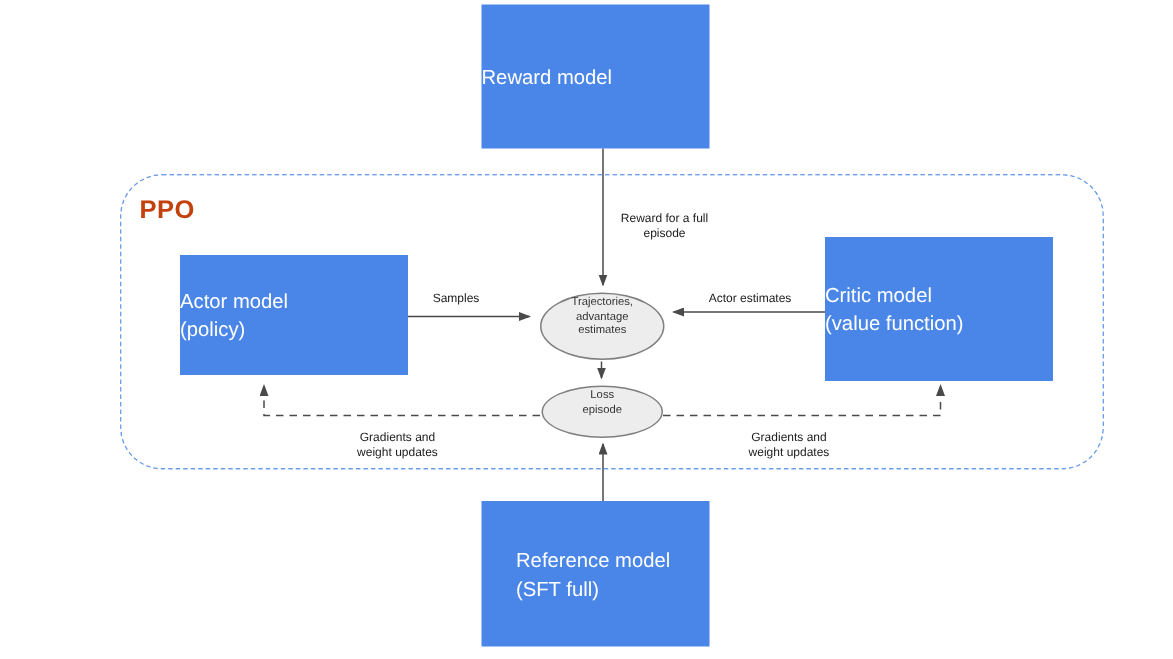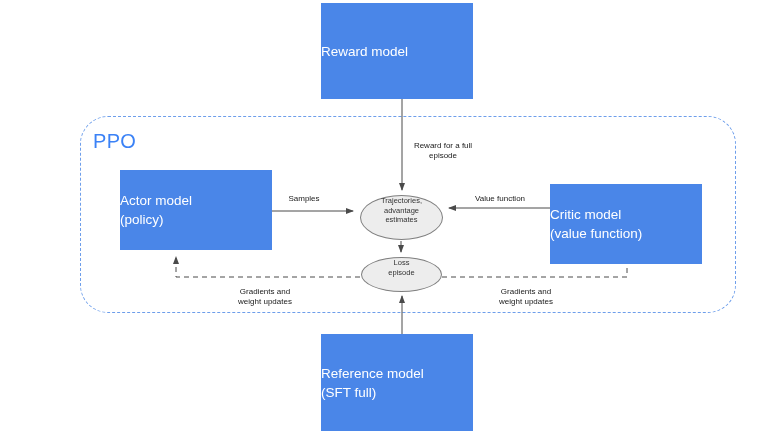--- a/index.html
+++ b/index.html
@@ -21,28 +21,28 @@
   .conn{stroke:var(--line);stroke-width:1;fill:none;}
   .conn.dashed{stroke-dasharray:5 4;}
   .arrowhead{fill:var(--line);}
   .box{
     position:absolute;background:var(--box-blue);color:var(--box-text);
     display:flex;flex-direction:column;align-items:flex-start;justify-content:center;
     text-align:center;font-size:13.5px;line-height:19px;
   }
   .box-reward{left:321px;top:3px;width:152px;height:96px;}
   .box-actor{left:120px;top:170px;width:152px;height:80px;}
-  .box-critic{left:550px;top:184px;width:152px;height:80px;}
-  .box-reference{left:321px;top:334px;width:152px;height:97px;}
+  .box-critic{left:550px;top:158px;width:152px;height:96px;}
+  .box-reference{left:321px;top:334px;width:152px;height:97px;padding-left:23px;}
   .ppo-container{
     position:absolute;left:80px;top:116px;width:656px;height:197px;
     border:1.5px dashed var(--container-dash);border-radius:28px;
   }
   .ppo-label{
-    position:absolute;left:93px;top:130px;font-size:20px;color:#3b82f6;letter-spacing:.3px;
+    position:absolute;left:93px;top:130px;font-size:17px;color:#c2410c;letter-spacing:.3px;font-weight:bold;
   }
   .ellipse{
     position:absolute;background:var(--ellipse-fill);border:1px solid var(--ellipse-border);
     border-radius:50%;display:flex;flex-direction:column;align-items:center;justify-content:flex-start;
     text-align:center;font-size:7.5px;line-height:9.5px;color:#333333;
   }
   .ellipse-trajectories{left:360px;top:195px;width:83px;height:45px;}
   .ellipse-loss{left:361px;top:257px;width:81px;height:35px;}
   .edge-label{
     position:absolute;font-size:8px;line-height:10px;color:var(--label-text);text-align:center;
@@ -106,21 +106,21 @@
     <span>episode</span>
   </div>
 
   <div class="edge-label lbl-reward-episode">
     <div>Reward for a full</div>
     <div>episode</div>
   </div>
 
   <div class="edge-label lbl-samples">Samples</div>
 
-  <div class="edge-label lbl-value-estimates">Value function</div>
+  <div class="edge-label lbl-value-estimates">Actor estimates</div>
 
   <div class="edge-label lbl-gradients-left">
     <div>Gradients and</div>
     <div>weight updates</div>
   </div>
 
   <div class="edge-label lbl-gradients-right">
     <div>Gradients and</div>
     <div>weight updates</div>
   </div>

